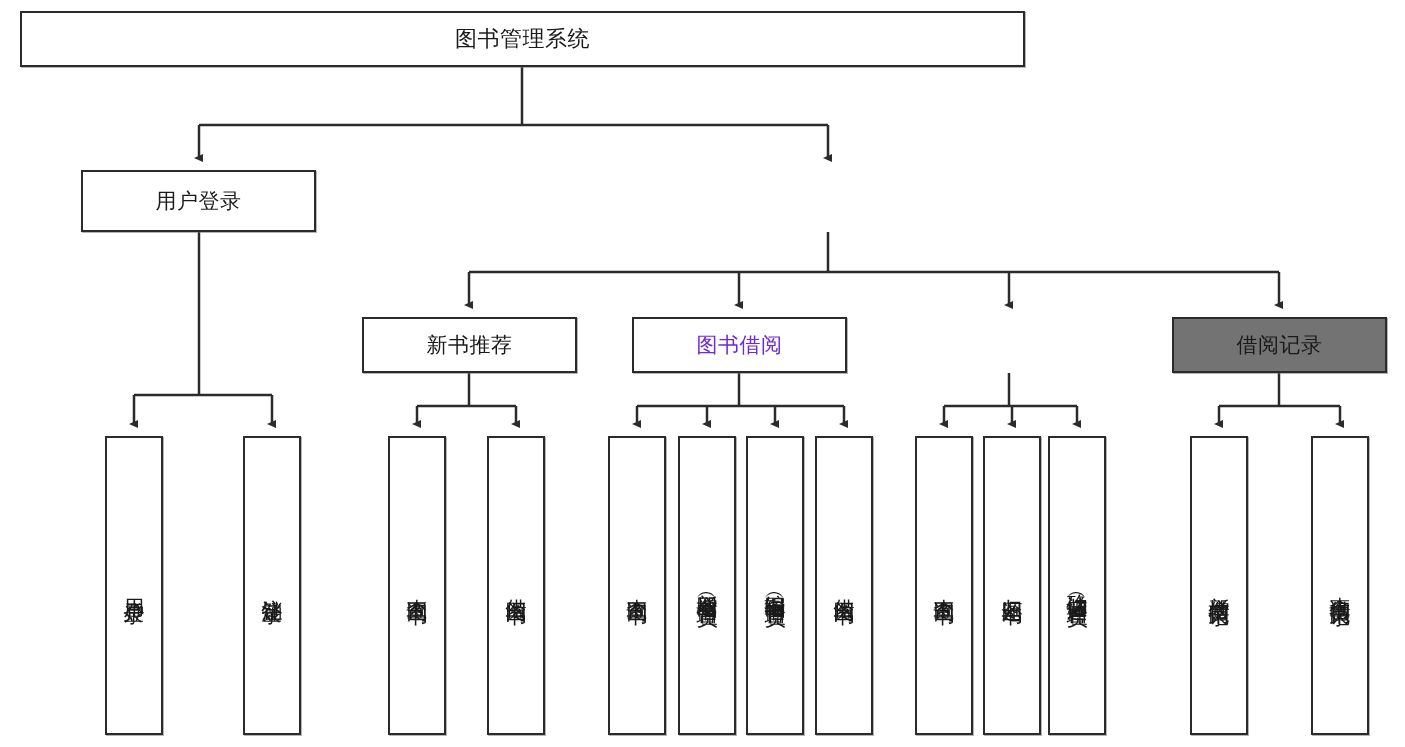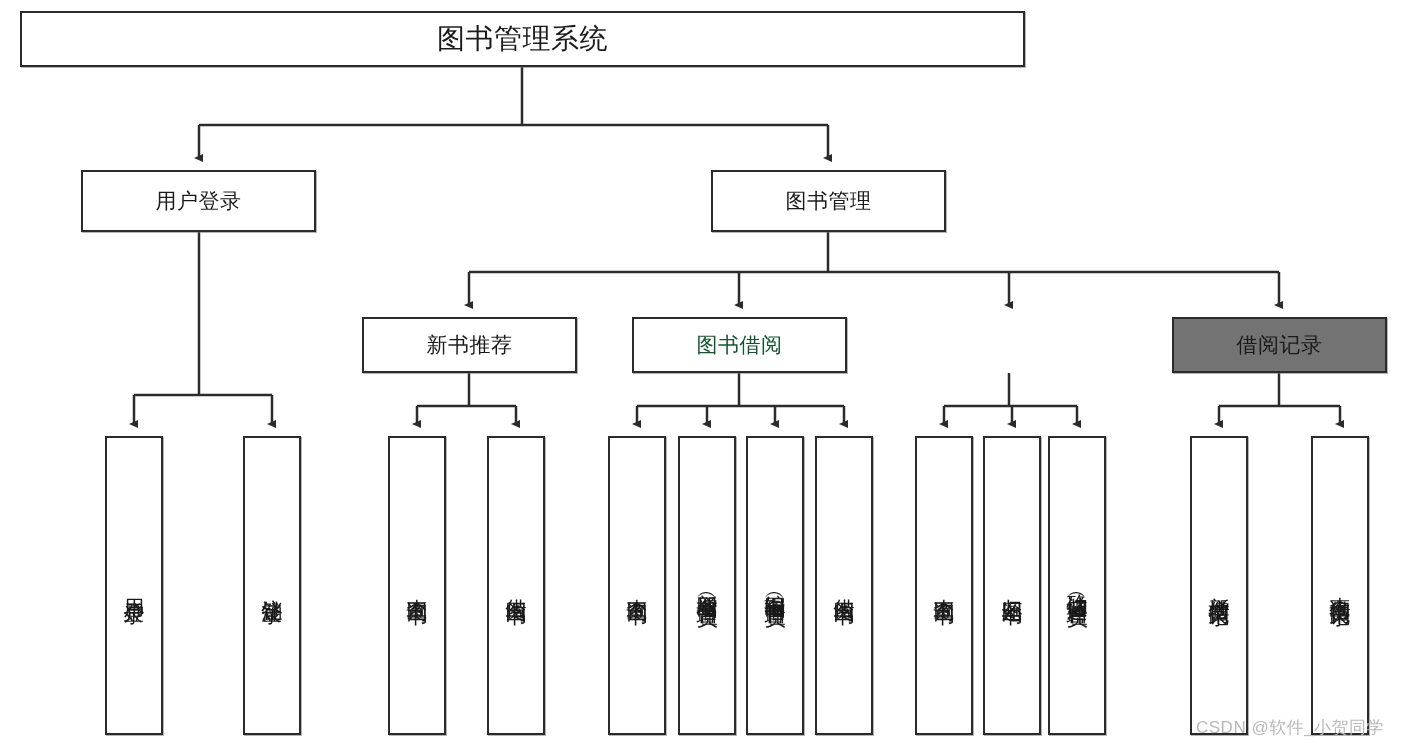--- a/index.html
+++ b/index.html
@@ -42,21 +42,21 @@
     text-align: center;
     line-height: 1.18;
     letter-spacing: 0.5px;
     white-space: nowrap;
   }
   
   .node.horiz .label {
     font-size: 21px;
   }
   .node.root .label {
-    font-size: 28px;
+    font-size: 22px;
   }
   
   .node.vert {
     align-items: center;
     justify-content: center;
   }
   .node.vert .label {
     writing-mode: vertical-rl;
     text-orientation: upright;
     font-size: 21px;
@@ -143,28 +143,25 @@
     </g>
   </svg>
 
   <div class="node horiz root" style="left: 20px; top: 11px; width: 1005px; height: 56px; background: rgb(255, 255, 255); border-color: rgb(43, 43, 43); color: rgb(26, 26, 26);">
     <span class="label">图书管理系统</span>
   </div>
 
   <div class="node horiz" style="left: 81px; top: 170px; width: 235px; height: 62px; background: rgb(255, 255, 255); border-color: rgb(43, 43, 43); color: rgb(26, 26, 26);">
     <span class="label">用户登录</span>
   </div>
-  <div class="node horiz" style="left: 711px; top: 170px; width: 235px; height: 62px; background: rgb(255, 255, 255); border-color: rgb(43, 43, 43); color: rgb(26, 26, 26);">
-    <span class="label">图书管理</span>
-  </div>
 
   <div class="node horiz" style="left: 362px; top: 317px; width: 215px; height: 56px; background: rgb(255, 255, 255); border-color: rgb(43, 43, 43); color: rgb(26, 26, 26);">
     <span class="label">新书推荐</span>
   </div>
-  <div class="node horiz" style="left: 632px; top: 317px; width: 215px; height: 56px; background: rgb(255, 255, 255); border-color: rgb(43, 43, 43); color: #14532d;">
+  <div class="node horiz" style="left: 632px; top: 317px; width: 215px; height: 56px; background: rgb(255, 255, 255); border-color: rgb(43, 43, 43); color: #6d28d9;">
     <span class="label">图书借阅</span>
   </div>
   <div class="node horiz" style="left: 1172px; top: 317px; width: 215px; height: 56px; background: #737373; border-color: rgb(43, 43, 43); color: rgb(26, 26, 26);">
     <span class="label">借阅记录</span>
   </div>
 
   <div class="node vert" style="left: 105px; top: 436px; width: 58px; height: 299px; background: rgb(255, 255, 255); border-color: rgb(43, 43, 43); color: rgb(26, 26, 26);">
     <span class="label">用户登录</span>
   </div>
   <div class="node vert" style="left: 243px; top: 436px; width: 58px; height: 299px; background: rgb(255, 255, 255); border-color: rgb(43, 43, 43); color: rgb(26, 26, 26);">
@@ -197,15 +194,14 @@
   <div class="node vert" style="left: 1048px; top: 436px; width: 58px; height: 299px; background: rgb(255, 255, 255); border-color: rgb(43, 43, 43); color: rgb(26, 26, 26);">
     <span class="label">确认归还（管理员）</span>
   </div>
   <div class="node vert" style="left: 1190px; top: 436px; width: 58px; height: 299px; background: rgb(255, 255, 255); border-color: rgb(43, 43, 43); color: rgb(26, 26, 26);">
     <span class="label">新增借阅记录</span>
   </div>
   <div class="node vert" style="left: 1311px; top: 436px; width: 58px; height: 299px; background: rgb(255, 255, 255); border-color: rgb(43, 43, 43); color: rgb(26, 26, 26);">
     <span class="label">查询借阅记录</span>
   </div>
 
-  <div class="watermark" style="left: 1196px; top: 716px;">CSDN @软件_小贺同学</div>
 
 </div>
 
 </body></html>

